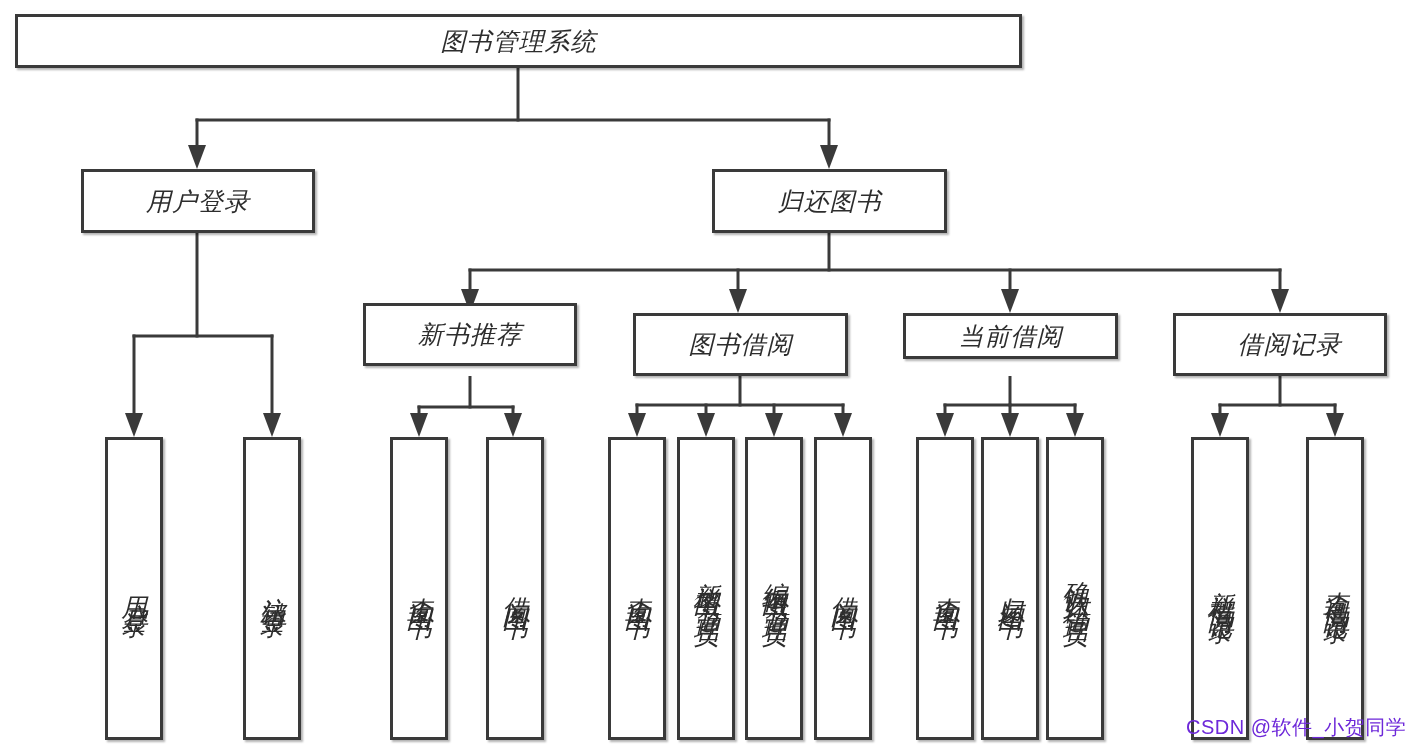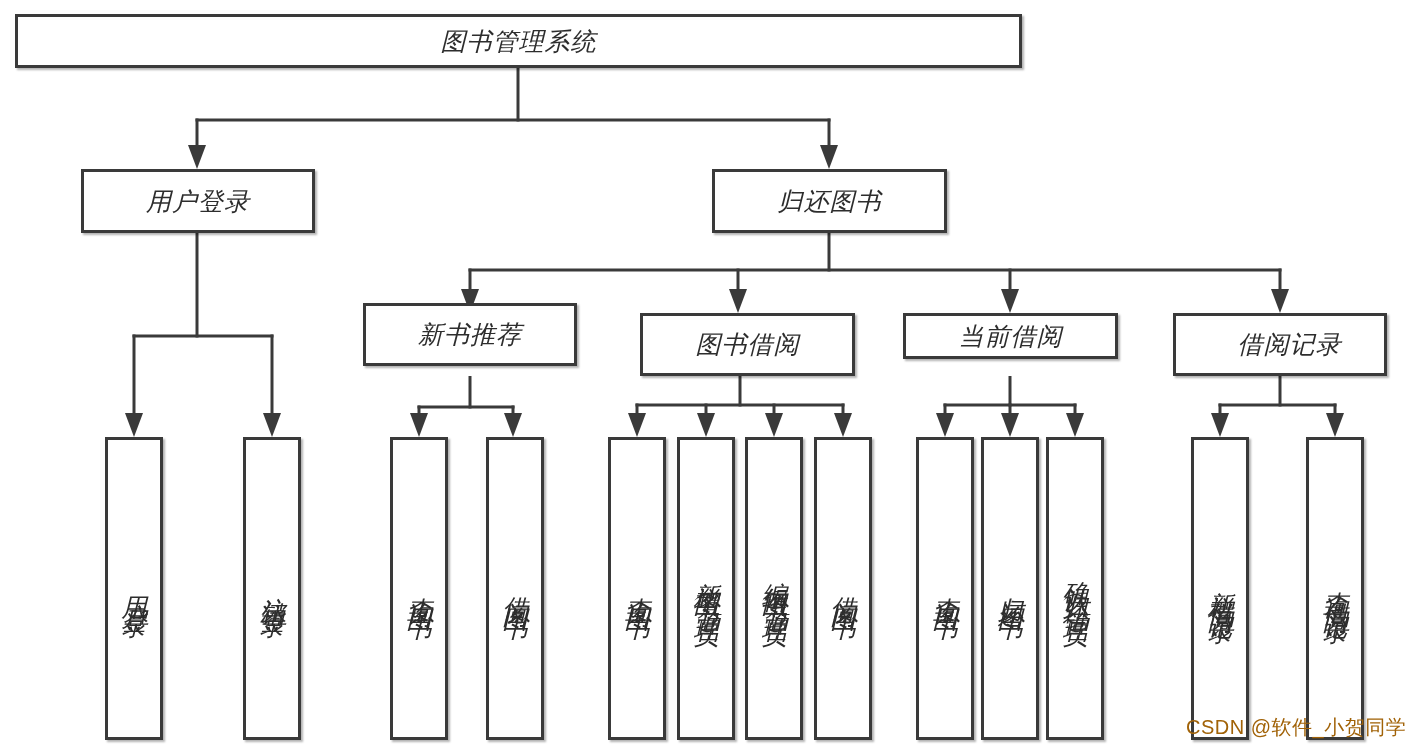--- a/index.html
+++ b/index.html
@@ -29,21 +29,21 @@
     text-orientation:mixed;
     letter-spacing:6px;
     font-size:25px;
     line-height:1;
   }
   #connectors{position:absolute;left:0;top:0;}
   .watermark{
     position:absolute;
     left:1186px;top:714px;
     font-size:20px;
-    color:#a16207;
+    color:#6d28d9;
     letter-spacing:0.5px;
     white-space:nowrap;
   }
 </style>
 </head>
 <body>
 
 <div id="canvas">
 
   <svg id="connectors" width="1405" height="747" viewBox="0 0 1405 747" fill="none" stroke="#3a3a3a" stroke-width="3">
@@ -115,21 +115,21 @@
   <div class="box" style="left:81px;top:169px;width:234px;height:64px;">
     <span>用户登录</span>
   </div>
   <div class="box" style="left:712px;top:169px;width:235px;height:64px;">
     <span>归还图书</span>
   </div>
 
   <div class="box" style="left:363px;top:303px;width:214px;height:63px;">
     <span>新书推荐</span>
   </div>
-  <div class="box" style="left:633px;top:313px;width:215px;height:63px;margin-left:7px;">
+  <div class="box" style="left:633px;top:313px;width:215px;height:63px;">
     <span>图书借阅</span>
   </div>
   <div class="box" style="left:903px;top:313px;width:215px;height:46px;">
     <span>当前借阅</span>
   </div>
   <div class="box" style="left:1173px;top:313px;width:214px;height:63px;padding-left:19px;">
     <span>借阅记录</span>
   </div>
 
   <div class="box" style="left:105px;top:437px;width:58px;height:303px;">

